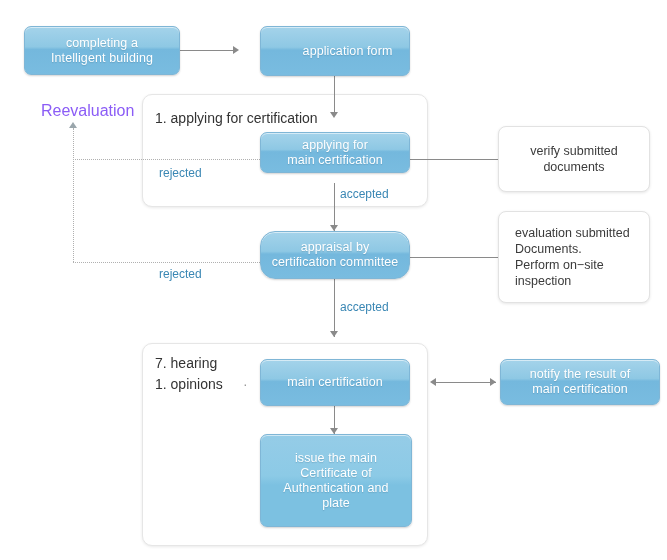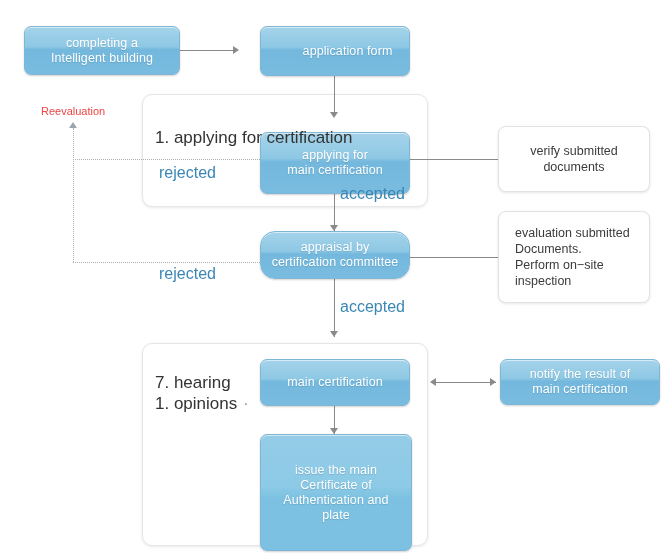--- a/index.html
+++ b/index.html
@@ -55,25 +55,24 @@
     box-sizing:border-box;
     border-radius:10px;
     border:1px solid #e6e6e6;
     background:#ffffff;
     box-shadow:0 1px 3px rgba(0,0,0,.09);
     z-index:2;
   }
   .group-label{
     position:absolute;
     color:#333333;
-    font-size:17px;
+    font-size:14px;
     line-height:16px;
     white-space:pre;
     z-index:5;
-    margin-top:20px;
   }
 
   
   .vline{position:absolute;width:1px;background:#8a8a8a;z-index:3;}
   .hline{position:absolute;height:1px;background:#8a8a8a;z-index:3;}
   .arrowdown{
     position:absolute;width:0;height:0;
     border-left:4px solid transparent;border-right:4px solid transparent;
     border-top:6px solid #8a8a8a;z-index:3;
   }
@@ -98,29 +97,29 @@
   }
   .dot-v{
     position:absolute;width:0;
     border-left:1px dotted #b0b0b0;z-index:3;
   }
 
   
   .edge-label{
     position:absolute;
     color:#3a87b4;
-    font-size:16px;
+    font-size:12px;
     line-height:14px;
     white-space:nowrap;
     z-index:6;
   }
   .reeval{
     position:absolute;
-    color:#ef4444;
-    font-size:11px;
+    color:#8b5cf6;
+    font-size:16px;
     line-height:14px;
     white-space:nowrap;
     z-index:6;
   }
 </style>
 </head>
 <body>
 
 <div id="stage">
 
@@ -153,29 +152,29 @@
   <div class="dot-h" style="left:73px;top:159px;width:187px;"></div>
   <div class="dot-h" style="left:73px;top:262px;width:187px;"></div>
   <div class="dot-v" style="left:73px;top:128px;height:134px;"></div>
   <div class="arrowup" style="left:69px;top:122px;"></div>
 
   <div class="node" style="left:24px;top:26px;width:156px;height:49px;white-space:pre-line;">completing a
 Intelligent building</div>
 
   <div class="node" style="left:260px;top:26px;width:150px;height:50px;white-space:pre-line;padding-left:25px;">application form</div>
 
-  <div class="node" style="left:260px;top:132px;width:150px;height:62px;white-space:pre-line;">applying for
+  <div class="node" style="left:260px;top:132px;width:150px;height:41px;white-space:pre-line;">applying for
 main certification</div>
 
   <div class="node" style="left:260px;top:231px;width:150px;height:48px;white-space:pre-line;border-radius:15px;">appraisal by
 certification committee</div>
 
   <div class="node" style="left:260px;top:359px;width:150px;height:47px;white-space:pre-line;">main certification</div>
 
-  <div class="node flat" style="left:260px;top:434px;width:152px;height:117px;white-space:pre-line;">issue the main
+  <div class="node flat" style="left:260px;top:434px;width:152px;height:93px;white-space:pre-line;">issue the main
 Certificate of
 Authentication and
 plate</div>
 
   <div class="infobox left" style="left:498px;top:211px;width:152px;height:92px;white-space:pre-line;">evaluation submitted
 Documents.
 Perform on−site
 inspection</div>
 
   <div class="infobox center" style="left:498px;top:126px;width:152px;height:66px;white-space:pre-line;">verify submitted

